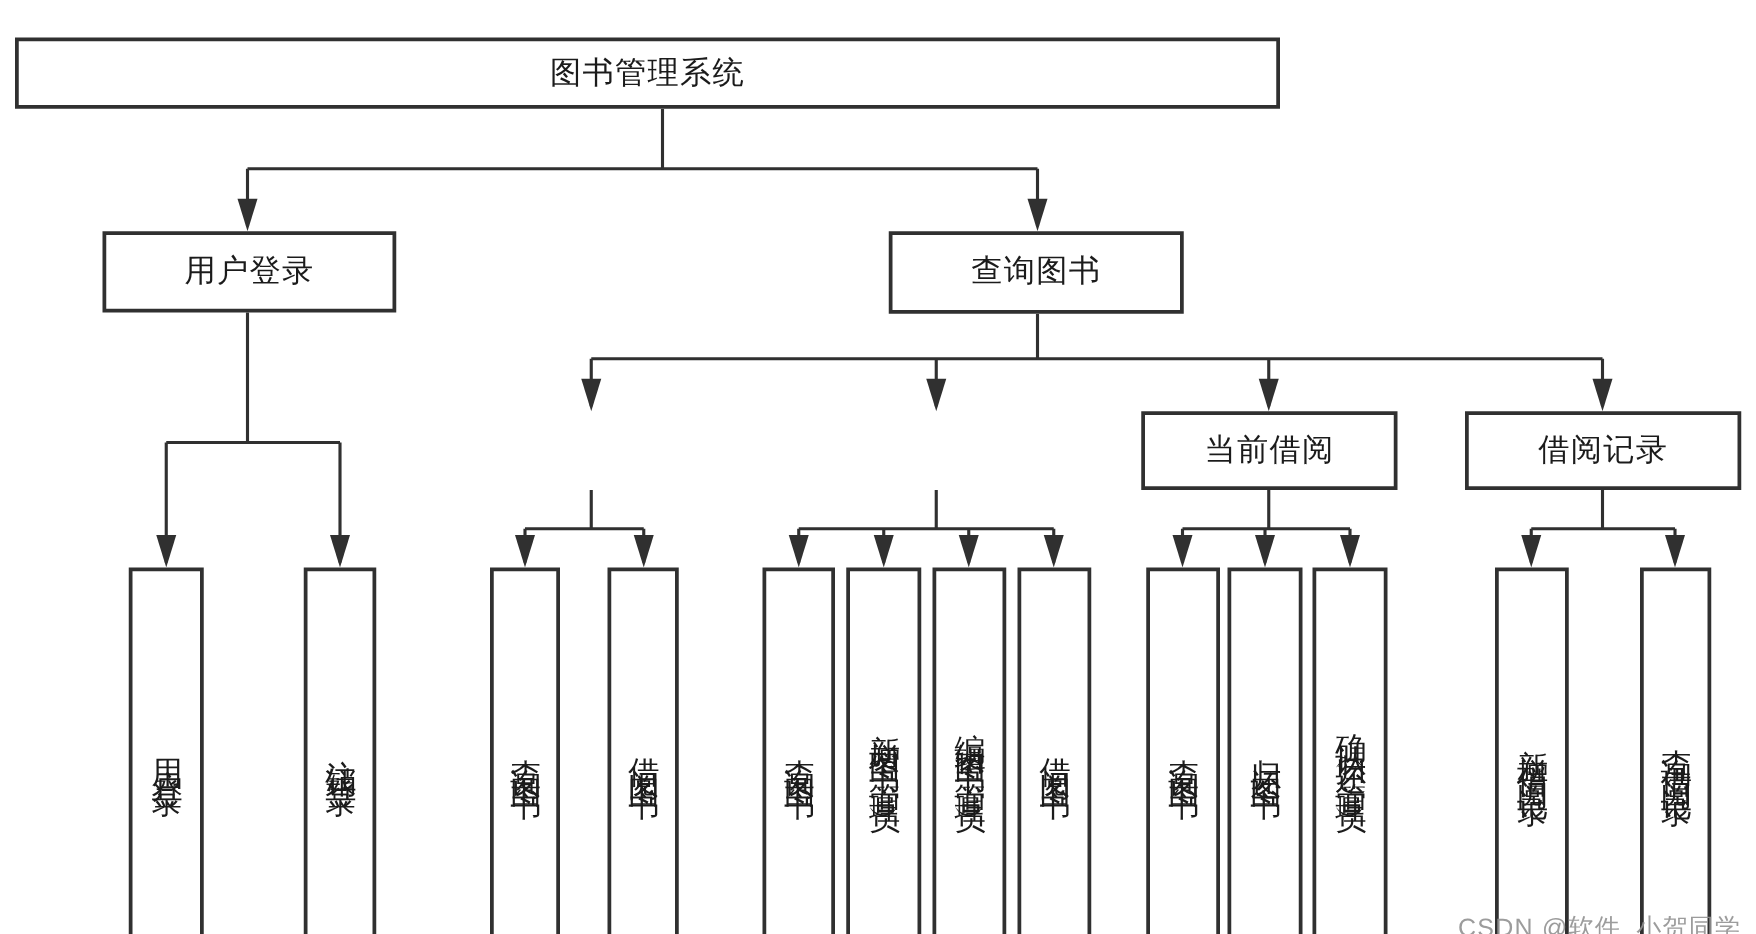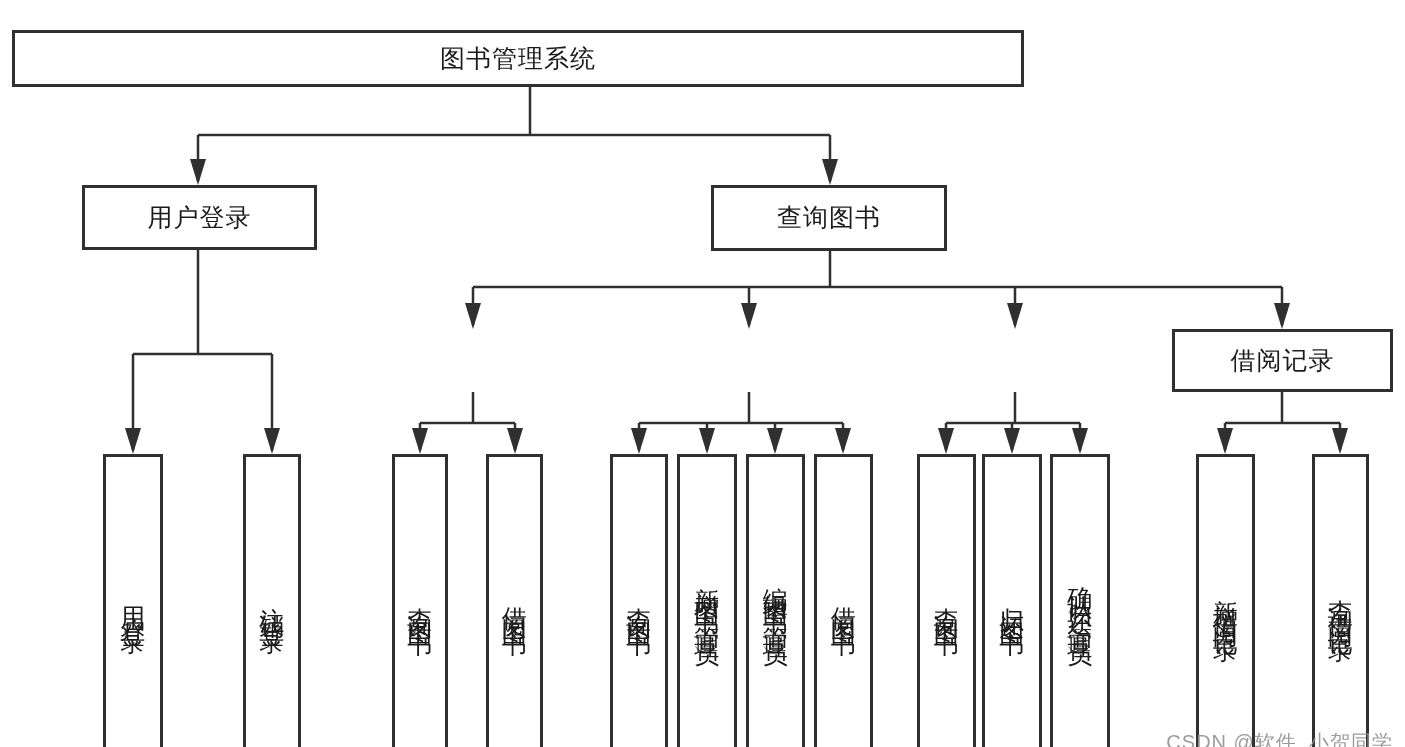--- a/index.html
+++ b/index.html
@@ -111,20 +111,23 @@
     <span>图书管理系统</span>
   </div>
 
   <div class="node hbox" style="left:82px;top:168px;width:235px;height:65px">
     <span>用户登录</span>
   </div>
   <div class="node hbox" style="left:711px;top:168px;width:236px;height:66px">
     <span>查询图书</span>
   </div>
 
+  <div class="node hbox" style="left:913px;top:312px;width:205px;height:63px">
+    <span>当前借阅</span>
+  </div>
   <div class="node hbox" style="left:1172px;top:312px;width:221px;height:63px">
     <span>借阅记录</span>
   </div>
 
   <div class="node vbox" style="left:103px;top:437px;width:60px;height:297px">
     <span>用户登录</span>
   </div>
   <div class="node vbox" style="left:243px;top:437px;width:58px;height:297px">
     <span>注销登录</span>
   </div>

